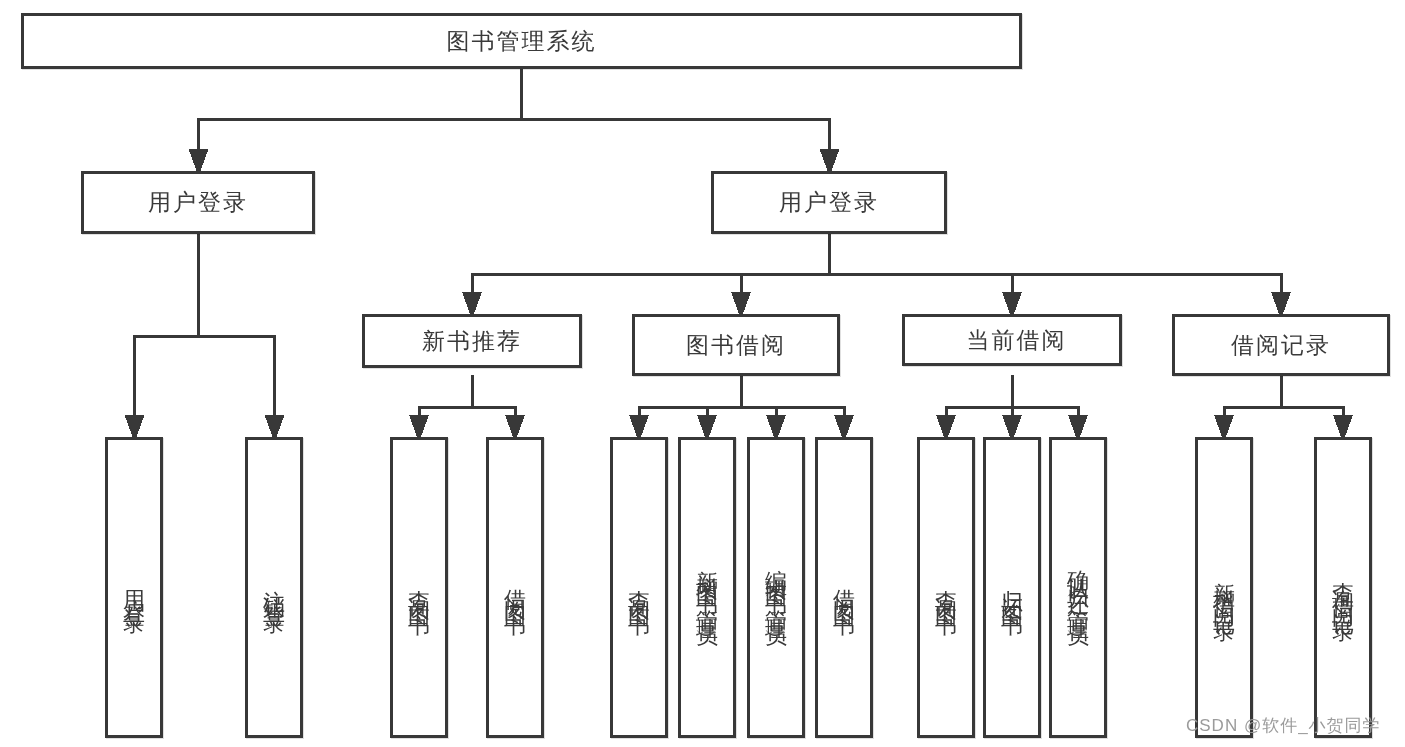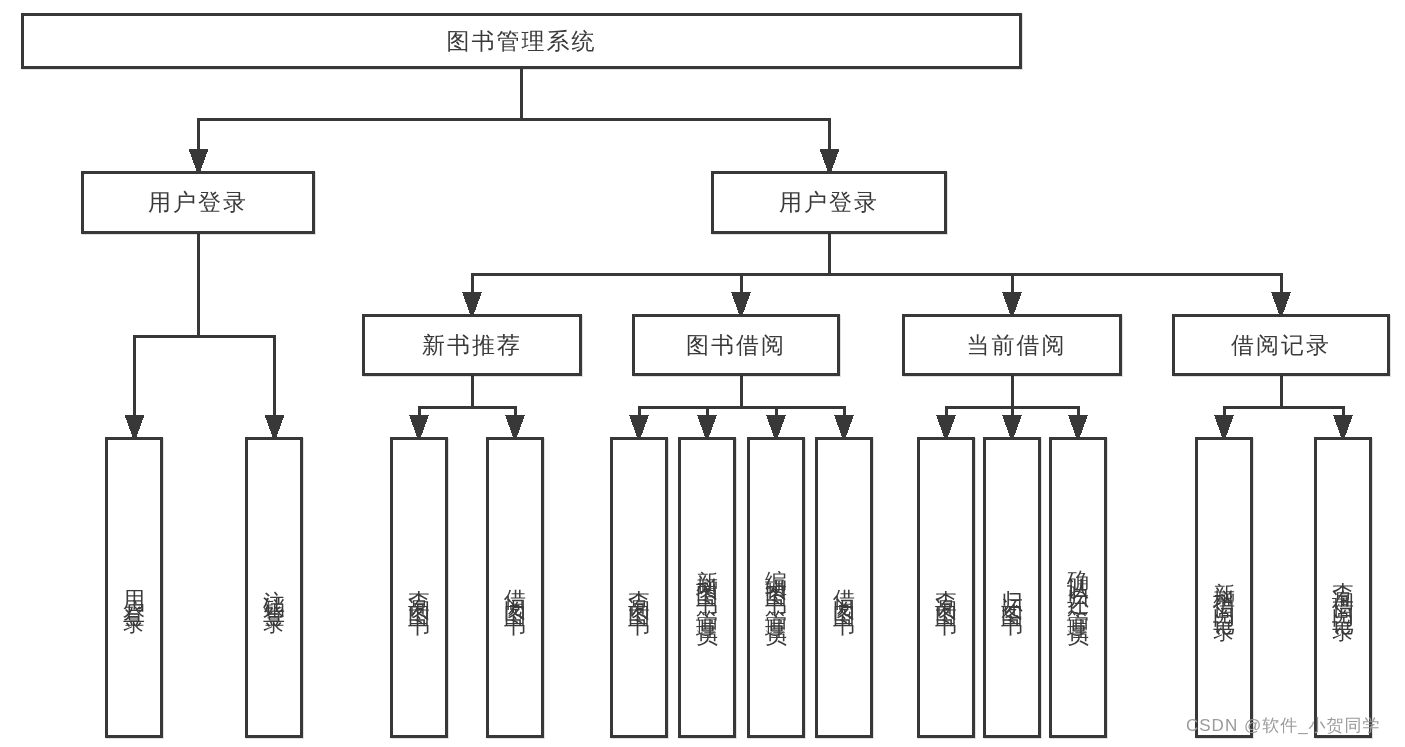--- a/index.html
+++ b/index.html
@@ -125,27 +125,27 @@
     <span class="hlabel">图书管理系统</span>
   </div>
 
   <div class="box" style="left:81px; top:171px; width:234px; height:63px;">
     <span class="hlabel">用户登录</span>
   </div>
   <div class="box" style="left:711px; top:171px; width:236px; height:63px;">
     <span class="hlabel">用户登录</span>
   </div>
 
-  <div class="box" style="left:362px; top:314px; width:220px; height:62px;font-family:Liberation Serif, serif;">
+  <div class="box" style="left:362px; top:314px; width:220px; height:54px;font-family:Liberation Serif, serif;">
     <span class="hlabel">新书推荐</span>
   </div>
   <div class="box" style="left:632px; top:314px; width:208px; height:62px;">
     <span class="hlabel">图书借阅</span>
   </div>
-  <div class="box" style="left:902px; top:314px; width:220px; height:62px;padding-left:9px;">
+  <div class="box" style="left:902px; top:314px; width:220px; height:52px;padding-left:9px;">
     <span class="hlabel">当前借阅</span>
   </div>
   <div class="box" style="left:1172px; top:314px; width:218px; height:62px;">
     <span class="hlabel">借阅记录</span>
   </div>
 
   <div class="box" style="left:105px; top:437px; width:58px; height:301px;">
     <span class="vlabel">用户登录</span>
   </div>
   <div class="box" style="left:245px; top:437px; width:58px; height:301px;">

